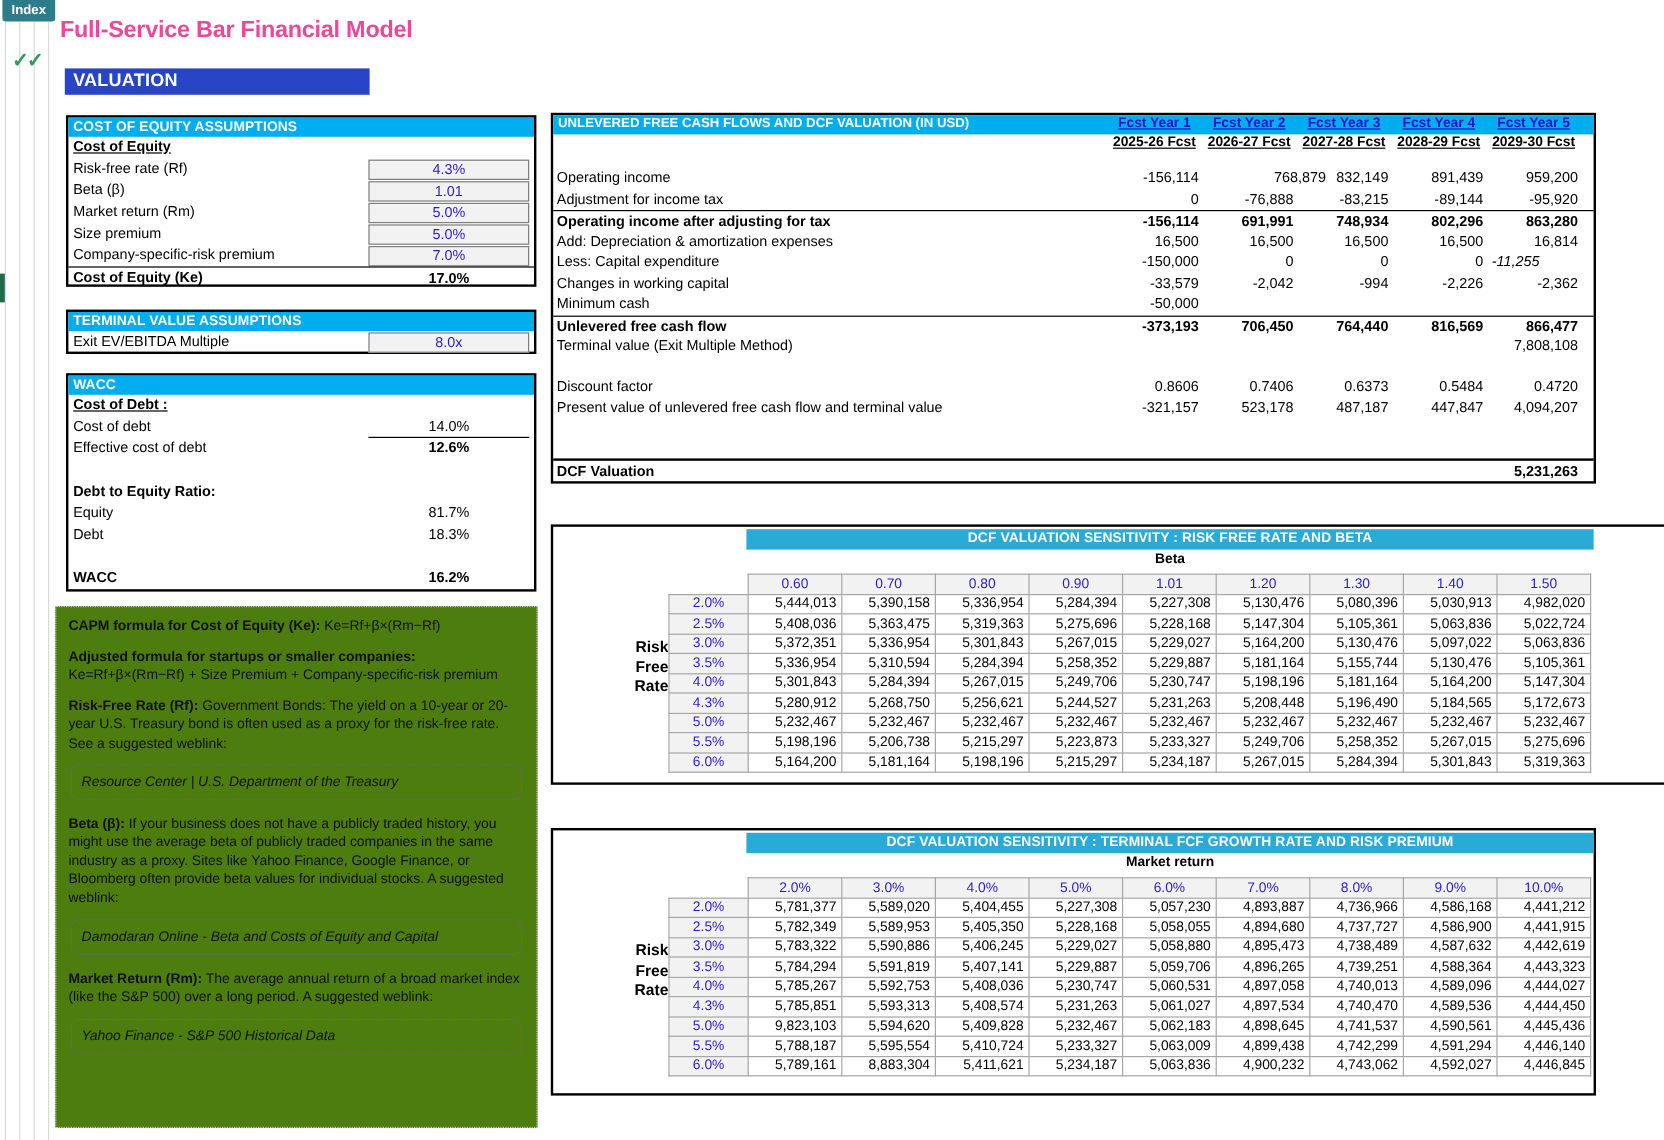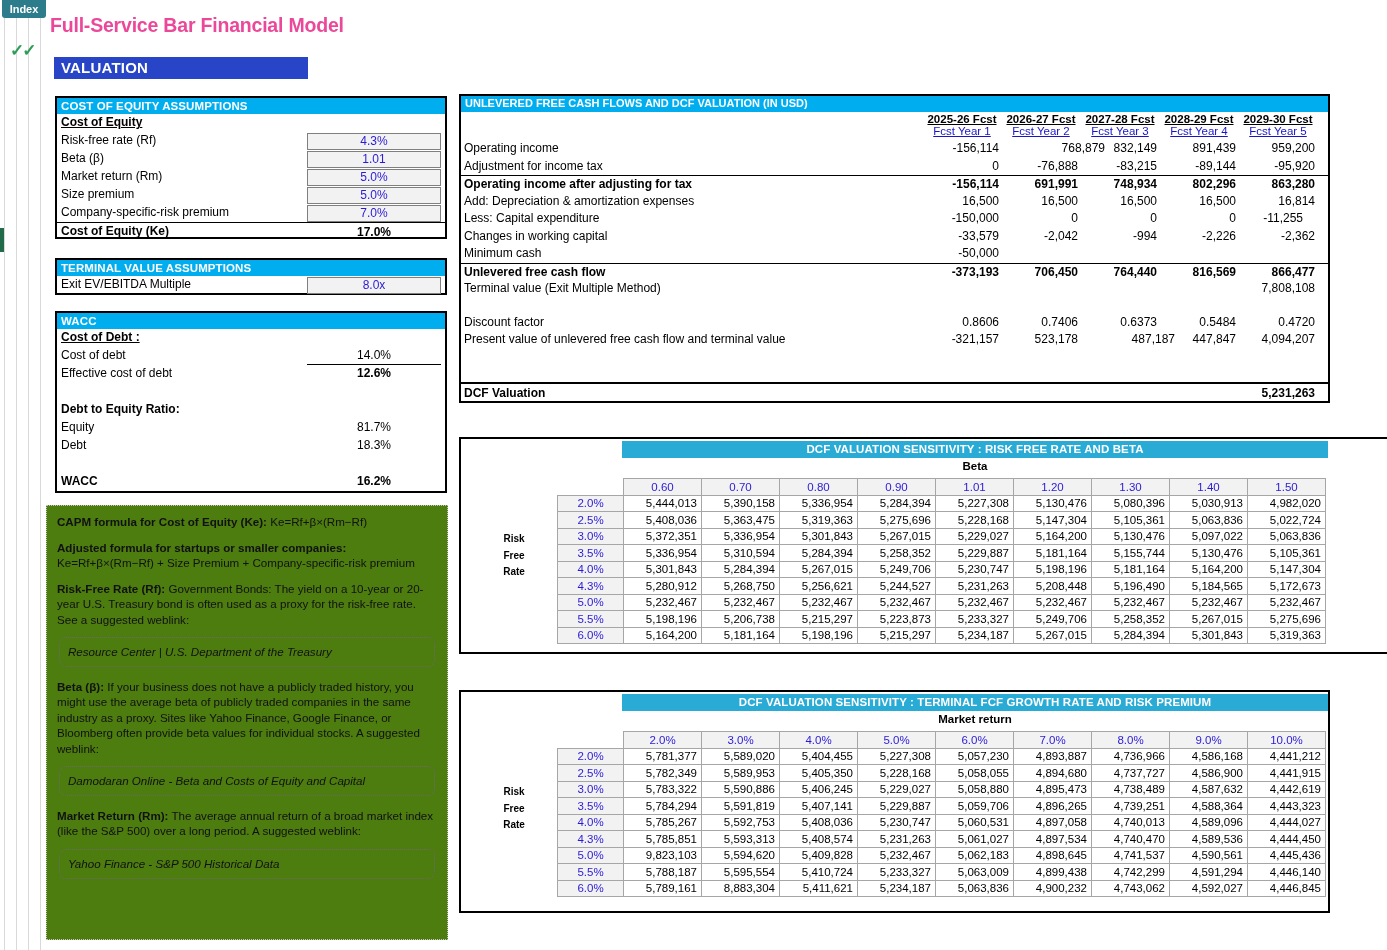--- a/index.html
+++ b/index.html
@@ -96,21 +96,21 @@
   }
   #dcf-head {
     height:16px; background:#00AEEF; position:relative;
   }
   #dcf-head .t {
     position:absolute; left:4px; top:1px; color:#ffffff;
     font-size:11px; font-weight:bold; white-space:nowrap;
   }
   #dcf-head .yr {
     position:absolute; top:1px; color:#1a14c9; font-size:11.5px;
-    font-weight:normal; text-align:center; text-decoration:underline;margin-top:28px;
+    font-weight:bold; text-align:center; text-decoration:underline;
   }
   #dcf-sub { height:17px; position:relative; }
   #dcf-sub .yr2 {
     position:absolute; top:1px; color:#000; font-size:11.5px;
     font-weight:bold; text-align:center; text-decoration:underline;
   }
   .dcf-row { height:17.5px; position:relative; font-size:12px; }
   .dcf-row .rl { position:absolute; left:3px; top:1px; white-space:nowrap; }
   .dcf-row .rv { position:absolute; top:1px; text-align:right; }
   .dcf-spacer { height:11px; }
@@ -128,22 +128,22 @@
   .sens-head {
     position:absolute; background:#29ABD6; color:#fff; font-size:11.5px;
     font-weight:bold; text-align:center; height:17px; line-height:17px;
     letter-spacing:0.1px;
   }
   .sens-axis-top {
     position:absolute; font-size:11.5px; font-weight:bold; color:#000;
     text-align:center;
   }
   .sens-side {
-    position:absolute; font-size:10px; font-weight:bold; color:#000;
-    text-align:center; line-height:16.5px;
+    position:absolute; font-size:13px; font-weight:bold; color:#000;
+    text-align:right; line-height:16.5px;
   }
   table.sgrid { position:absolute; border-collapse:collapse; }
   table.sgrid td {
     border:1px solid #a6a6a6; font-size:11.5px; height:16.5px;
     text-align:right; padding:0 4px 0 0; color:#000; background:#fff;
     font-family:"Liberation Sans", sans-serif;
   }
   table.sgrid td.hdr {
     background:#F2F2F2; color:#2a1ad6; text-align:center; padding:0;
     font-weight:normal;
@@ -319,21 +319,21 @@
     <span class="rv" style="left:693px;width:82px;">16,500</span>
     <span class="rv" style="left:772px;width:82px;">16,814</span>
   </div>
 
   <div class="dcf-row">
     <span class="rl">Less: Capital expenditure</span>
     <span class="rv" style="left:456px;width:82px;">-150,000</span>
     <span class="rv" style="left:535px;width:82px;">0</span>
     <span class="rv" style="left:614px;width:82px;">0</span>
     <span class="rv" style="left:693px;width:82px;">0</span>
-    <span class="rv" style="left:760px;width:82px;">-11,255</span>
+    <span class="rv" style="left:740px;width:82px;font-style:italic;">-11,255</span>
   </div>
 
   <div class="dcf-row">
     <span class="rl">Changes in working capital</span>
     <span class="rv" style="left:456px;width:82px;">-33,579</span>
     <span class="rv" style="left:535px;width:82px;">-2,042</span>
     <span class="rv" style="left:614px;width:82px;">-994</span>
     <span class="rv" style="left:693px;width:82px;">-2,226</span>
     <span class="rv" style="left:772px;width:82px;">-2,362</span>
   </div>
@@ -364,21 +364,21 @@
     <span class="rv" style="left:535px;width:82px;">0.7406</span>
     <span class="rv" style="left:614px;width:82px;">0.6373</span>
     <span class="rv" style="left:693px;width:82px;">0.5484</span>
     <span class="rv" style="left:772px;width:82px;">0.4720</span>
   </div>
 
   <div class="dcf-row">
     <span class="rl">Present value of unlevered free cash flow and terminal value</span>
     <span class="rv" style="left:456px;width:82px;">-321,157</span>
     <span class="rv" style="left:535px;width:82px;">523,178</span>
-    <span class="rv" style="left:632px;width:82px;">487,187</span>
+    <span class="rv" style="left:614px;width:82px;">487,187</span>
     <span class="rv" style="left:693px;width:82px;">447,847</span>
     <span class="rv" style="left:772px;width:82px;">4,094,207</span>
   </div>
 
   <div id="dcf-valrow">
     <span class="rl">DCF Valuation</span>
     <span class="rv" style="left:772px;width:82px;">5,231,263</span>
   </div>
 </div>
 

